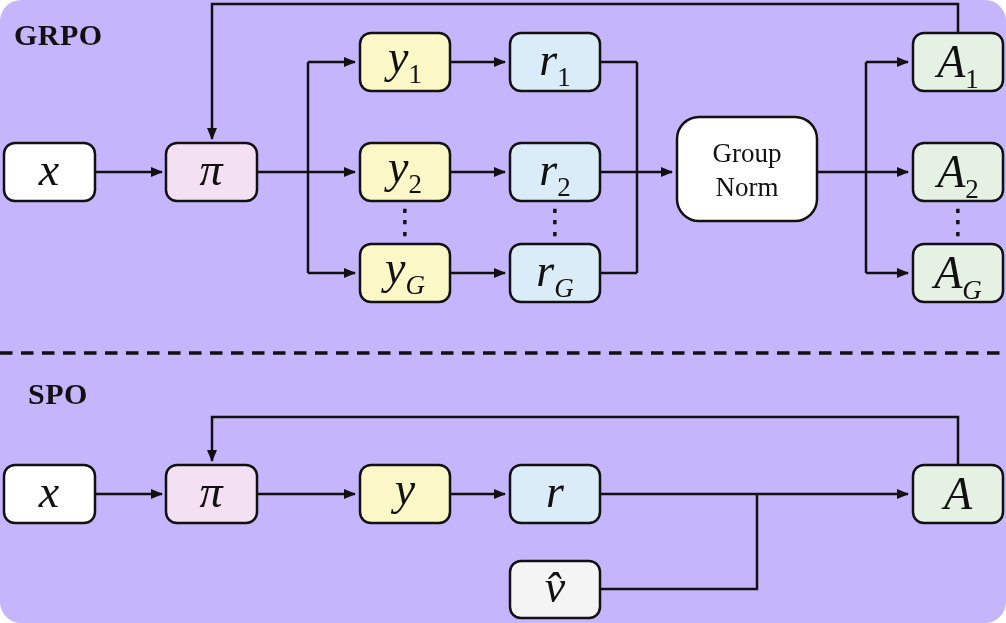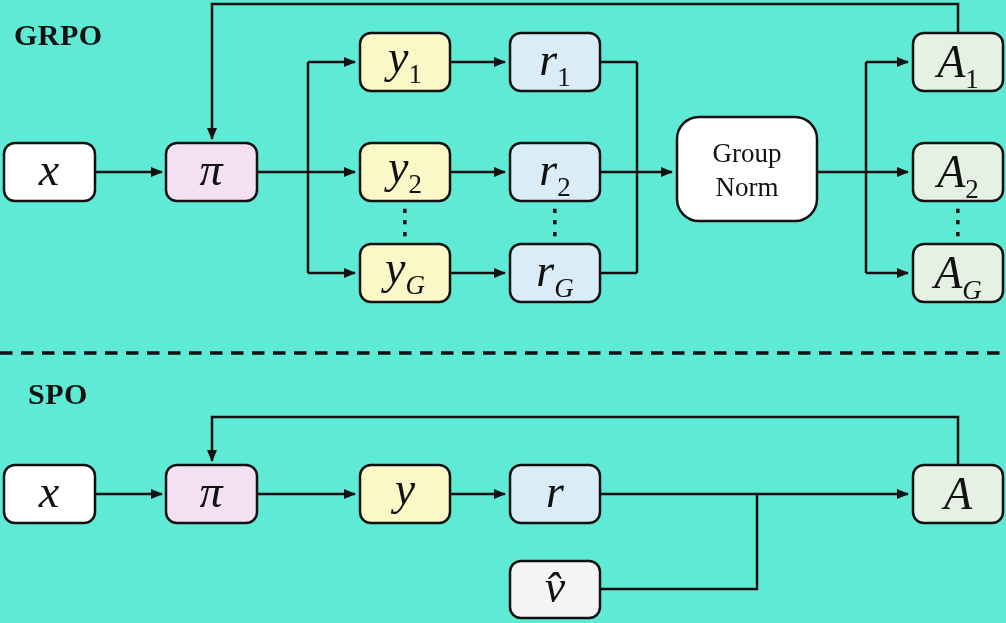--- a/index.html
+++ b/index.html
@@ -3,23 +3,24 @@
 <meta charset="utf-8">
 <style>
   html, body {
     margin: 0;
     padding: 0;
     background: #ffffff;
   }
   .figure-wrap {
     width: 1006px;
     height: 623px;
-    background: #5eead4;
+    background: #c4b5fd;
     position: relative;
     overflow: hidden;
+    border-radius: 21px;
   }
   svg { display: block; }
 
   .title {
     font-family: "Liberation Serif", serif;
     font-weight: 700;
     font-size: 30px;
     fill: #111111;
     letter-spacing: 0.5px;
   }

